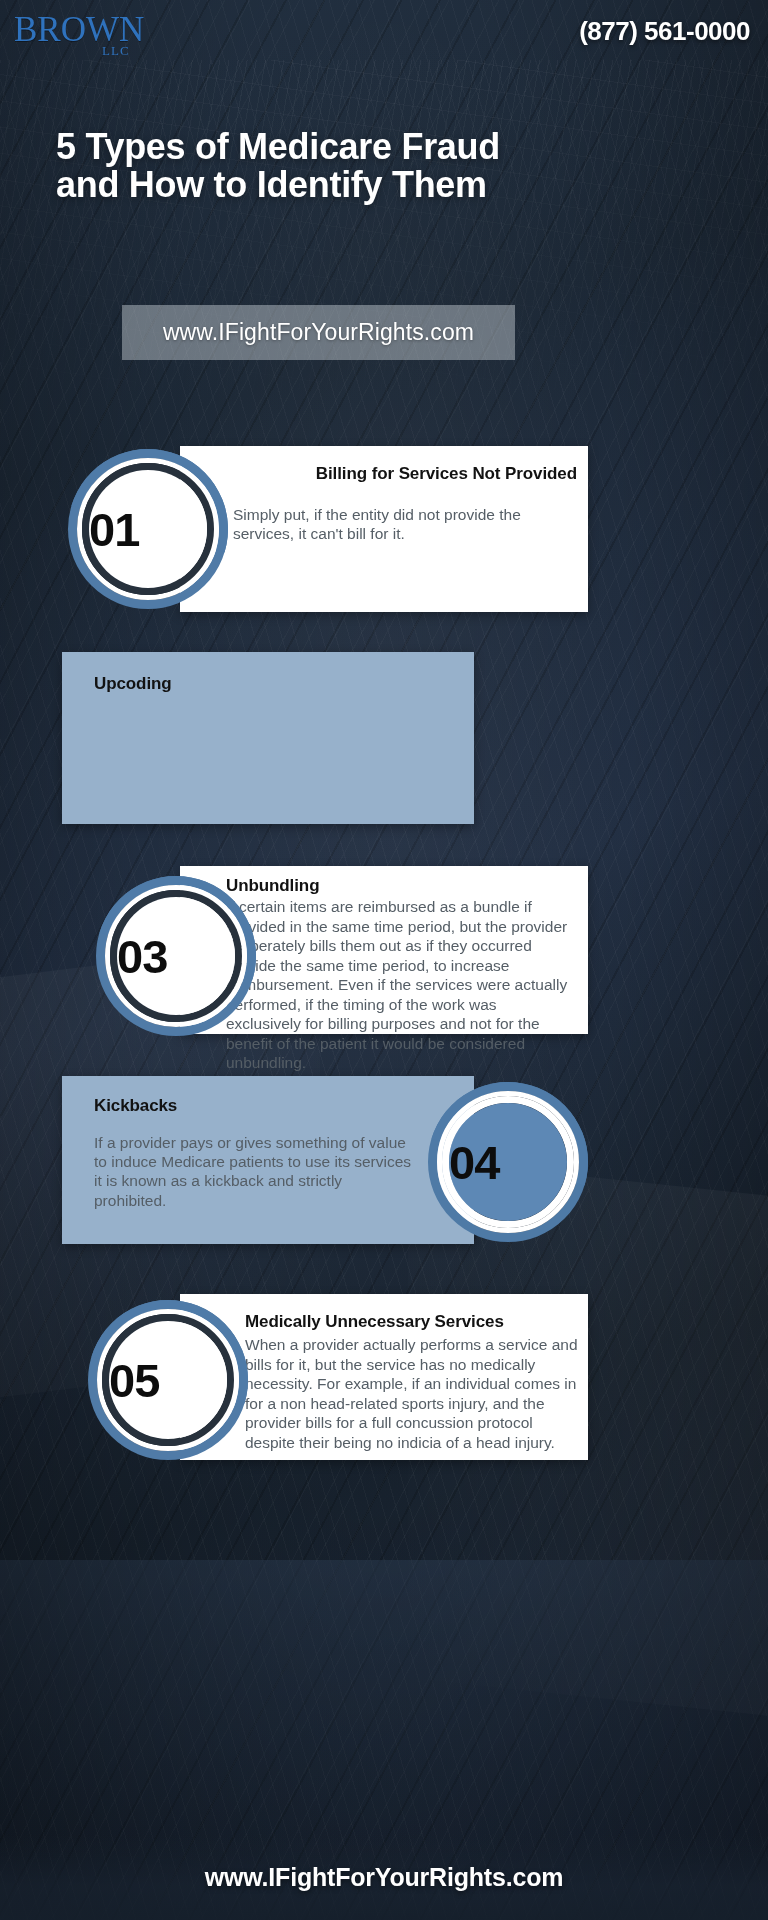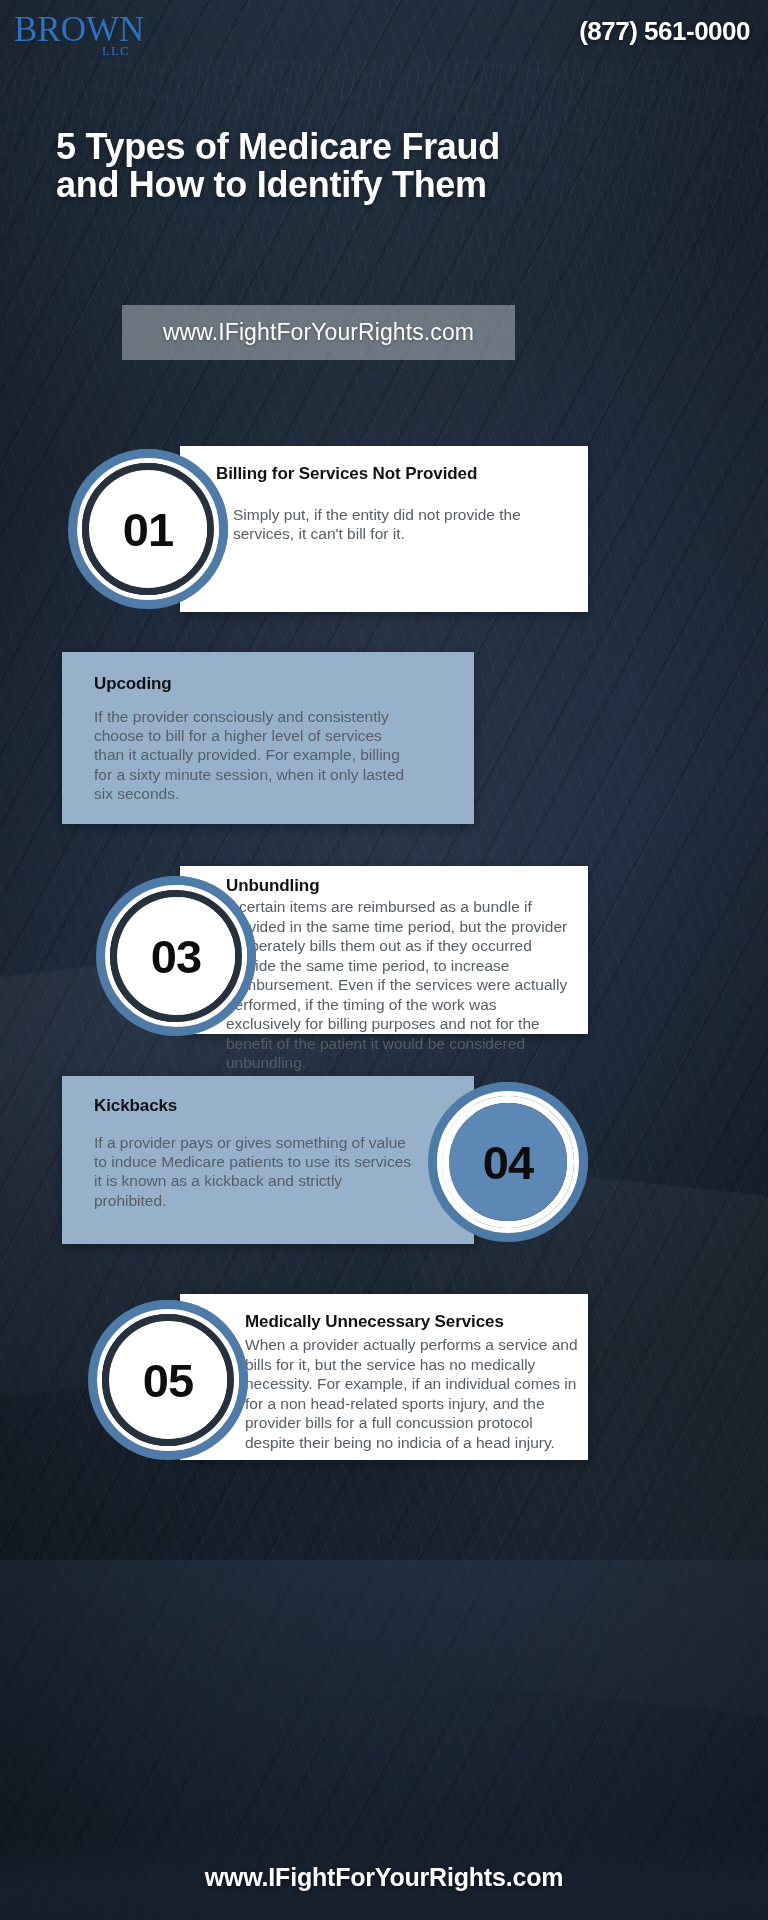--- a/index.html
+++ b/index.html
@@ -162,21 +162,21 @@
   .ring-gap {
     position:absolute; inset:9px; border-radius:50%;
     border:5px solid #ffffff;
   }
   .ring-inner {
     position:absolute; inset:14px; border-radius:50%;
     border:7px solid #27313c;
   }
   .disc {
     position:absolute; inset:21px; border-radius:50%;
-    display:flex; align-items:center; justify-content:center;
+    display:flex; align-items:center; 
   }
   .disc.white { background:#ffffff; }
   .disc.blue  { background:#5d88b5; }
   .num {
     font-size:47px; font-weight:bold; color:#0d0d0d;
     letter-spacing:-1px; line-height:1;
   }
 
   
   .circle-wrap.filled .ring-outer { border-color:#4e7aa6; }
@@ -229,38 +229,37 @@
     <span class="l1">5 Types of Medicare Fraud</span>
     <span class="l2">and How to Identify Them</span>
   </div>
 
   <div class="url-banner">
     <span>www.IFightForYourRights.com</span>
   </div>
 
   <div class="item" style="top:446px;height:166px;">
     <div class="card white" style="left:180px;top:0;width:408px;height:166px;">
-      <div class="card-title" style="position:absolute;left:36px;top:18px;width:340px;">Billing for Services Not Provided</div>
+      <div class="card-title" style="position:absolute;left:57px;top:18px;width:340px;text-align:right;">Billing for Services Not Provided</div>
       <div class="card-body" style="position:absolute;left:53px;top:59px;width:342px;">Simply put, if the entity did not provide the services, it can't bill for it.</div>
     </div>
     <div class="circle-wrap" style="left:68px;top:3px;">
       <div class="ring-outer"></div>
       <div class="arc-accent"></div>
       <div class="ring-gap"></div>
       <div class="ring-inner"></div>
       <div class="disc white">
         <span class="num">01</span>
       </div>
     </div>
   </div>
 
   <div class="item" style="top:652px;height:172px;">
     <div class="card blue" style="left:62px;top:0;width:412px;height:172px;">
       <div class="card-title" style="position:absolute;left:32px;top:22px;width:330px;">Upcoding</div>
-      <div class="card-body" style="position:absolute;left:32px;top:55px;width:322px;">If the provider consciously and consistently choose to bill for a higher level of services than it actually provided. For example, billing for a sixty minute session, when it only lasted six seconds.</div>
     </div>
   </div>
 
   <div class="item" style="top:866px;height:168px;padding-left:16px;">
     <div class="card white" style="left:180px;top:0;width:408px;height:168px;">
       <div class="card-title" style="position:absolute;left:46px;top:10px;width:350px;">Unbundling</div>
       <div class="card-body tight" style="position:absolute;left:46px;top:31px;width:348px;">If certain items are reimbursed as a bundle if provided in the same time period, but the provider deliberately bills them out as if they occurred outside the same time period, to increase reimbursement. Even if the services were actually performed, if the timing of the work was exclusively for billing purposes and not for the benefit of the patient it would be considered unbundling.</div>
     </div>
     <div class="circle-wrap" style="left:96px;top:10px;">
       <div class="ring-outer"></div>

